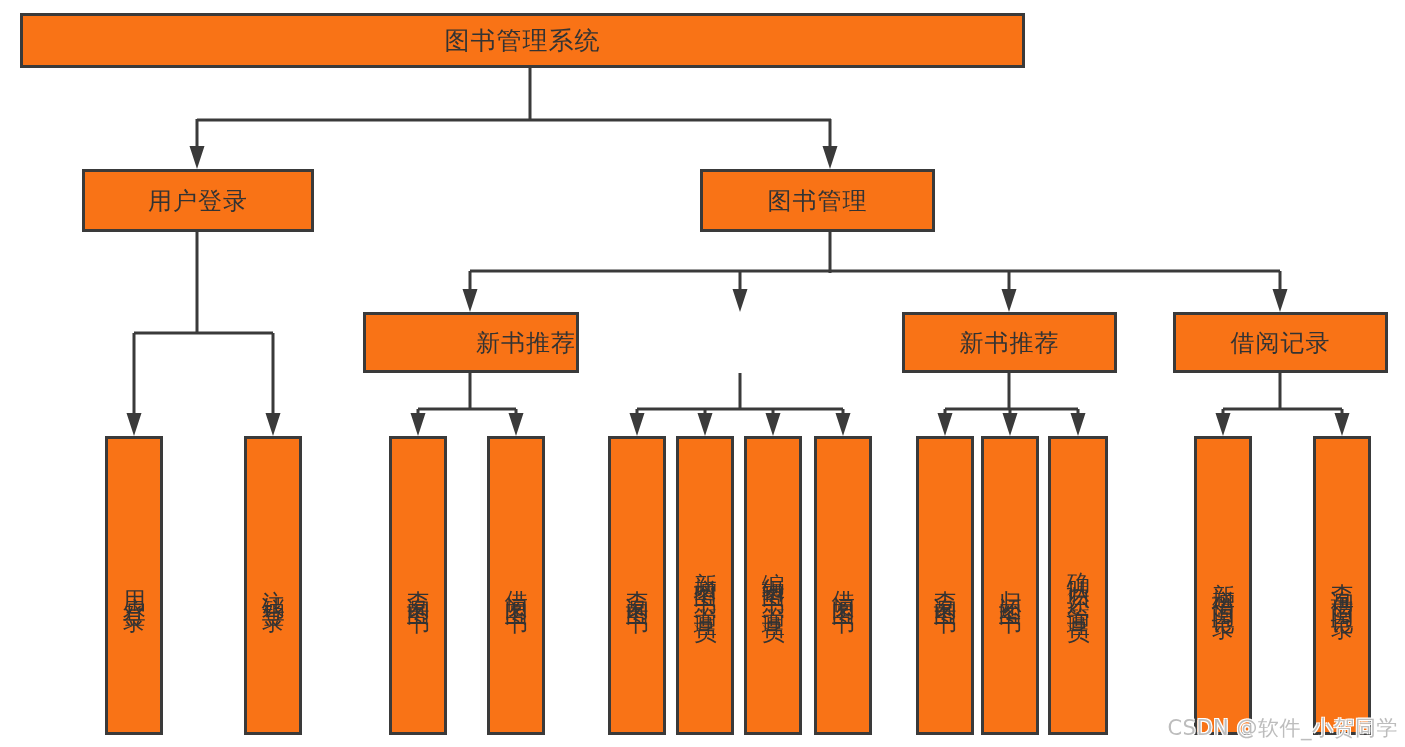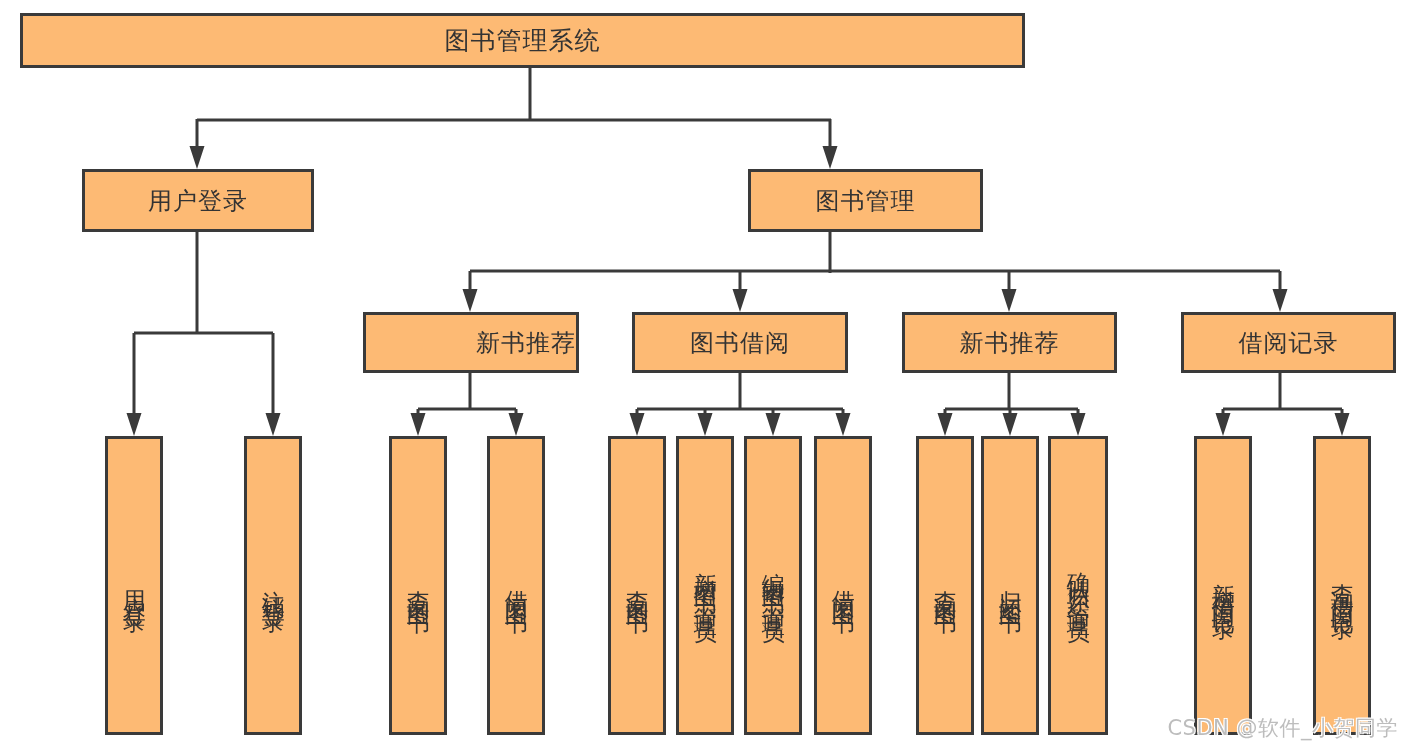--- a/index.html
+++ b/index.html
@@ -14,21 +14,21 @@
     width:1405px;height:747px;
     background:var(--bg);
     font-family:"DejaVu Sans","Liberation Sans",sans-serif;
     overflow:hidden;
   }
   #wires{position:absolute;left:0;top:0;pointer-events:none;}
   .box{
     position:absolute;
     box-sizing:border-box;
     border:3px solid var(--line);
-    background:#fdba74;
+    background:#f97316;
     display:flex;
     align-items:center;
     justify-content:center;
     color:var(--ink);
   }
   .hbox{font-size:24px;letter-spacing:1px;}
   .root{font-size:25px;}
   .leaf{
     top:436px;height:299px;width:58px;
     writing-mode:vertical-rl;
@@ -109,34 +109,31 @@
       M1334.5 413 L1349.5 413 L1342 436 Z"></path>
   </svg>
 
   <div class="box hbox root" style="left:20px;top:13px;width:1005px;height:55px;">
     <span>图书管理系统</span>
   </div>
 
   <div class="box hbox" style="left:82px;top:169px;width:232px;height:63px;">
     <span>用户登录</span>
   </div>
-  <div class="box hbox" style="left:748px;top:169px;width:235px;height:63px;">
+  <div class="box hbox" style="left:700px;top:169px;width:235px;height:63px;">
     <span>图书管理</span>
   </div>
 
   <div class="box hbox" style="left:363px;top:312px;width:216px;height:61px;justify-content:flex-end;">
     <span>新书推荐</span>
   </div>
-  <div class="box hbox" style="left:632px;top:312px;width:216px;height:61px;">
-    <span>图书借阅</span>
-  </div>
   <div class="box hbox" style="left:902px;top:312px;width:215px;height:61px;">
     <span>新书推荐</span>
   </div>
-  <div class="box hbox" style="left:1173px;top:312px;width:215px;height:61px;margin-left:8px;">
+  <div class="box hbox" style="left:1173px;top:312px;width:215px;height:61px;">
     <span>借阅记录</span>
   </div>
 
   <div class="box leaf" style="left:105px;">
     <span>用户登录</span>
   </div>
   <div class="box leaf" style="left:244px;">
     <span>注销登录</span>
   </div>
 

